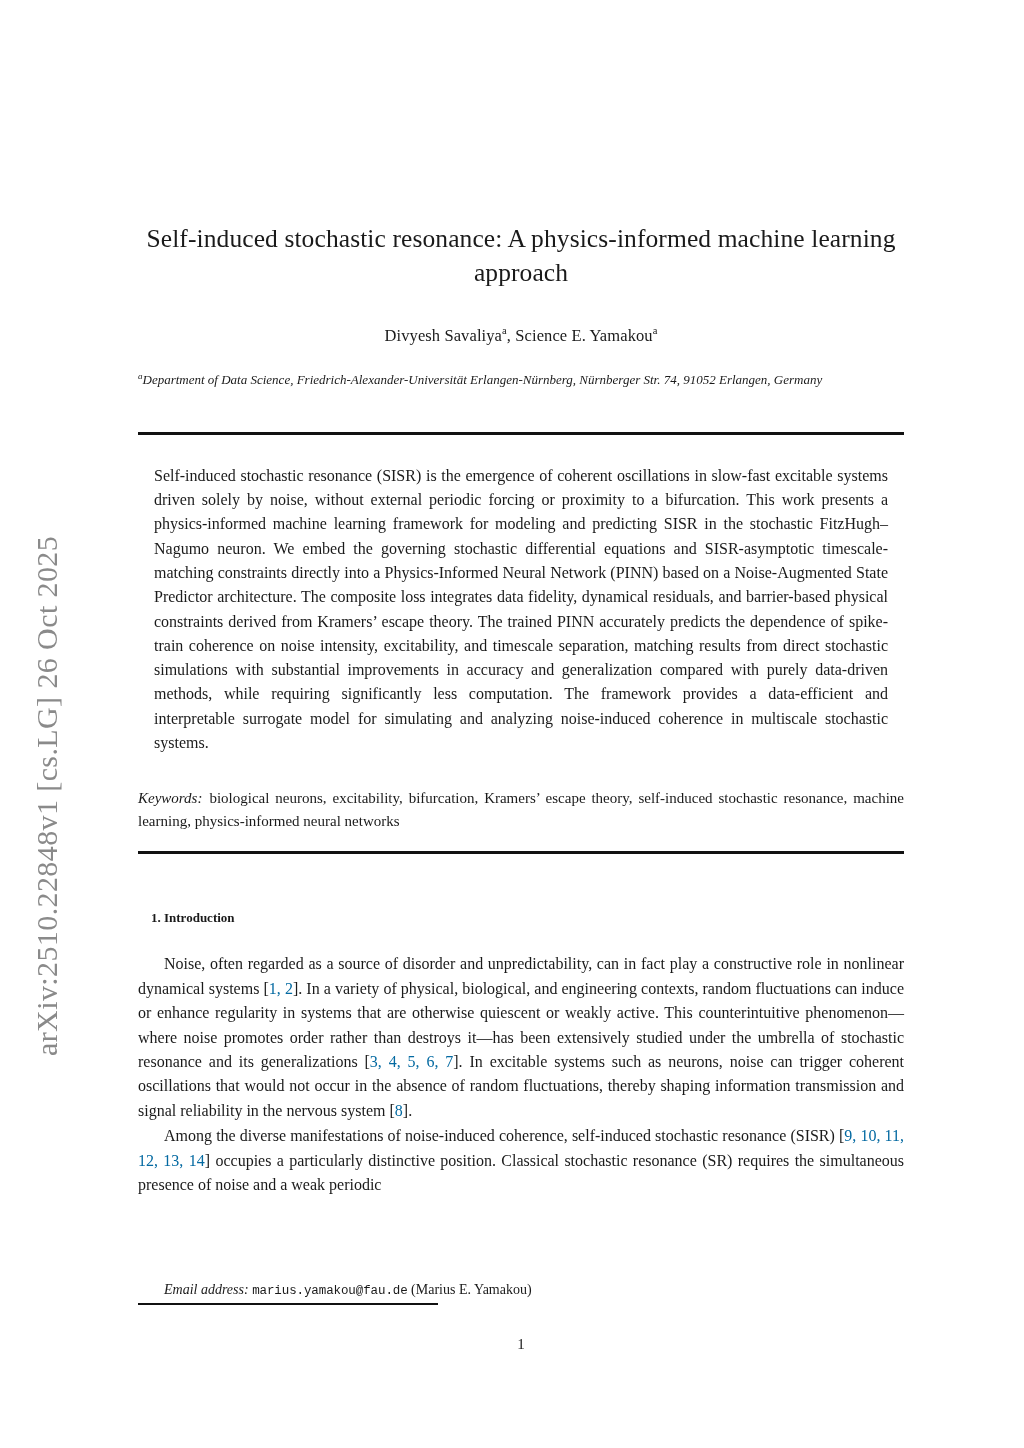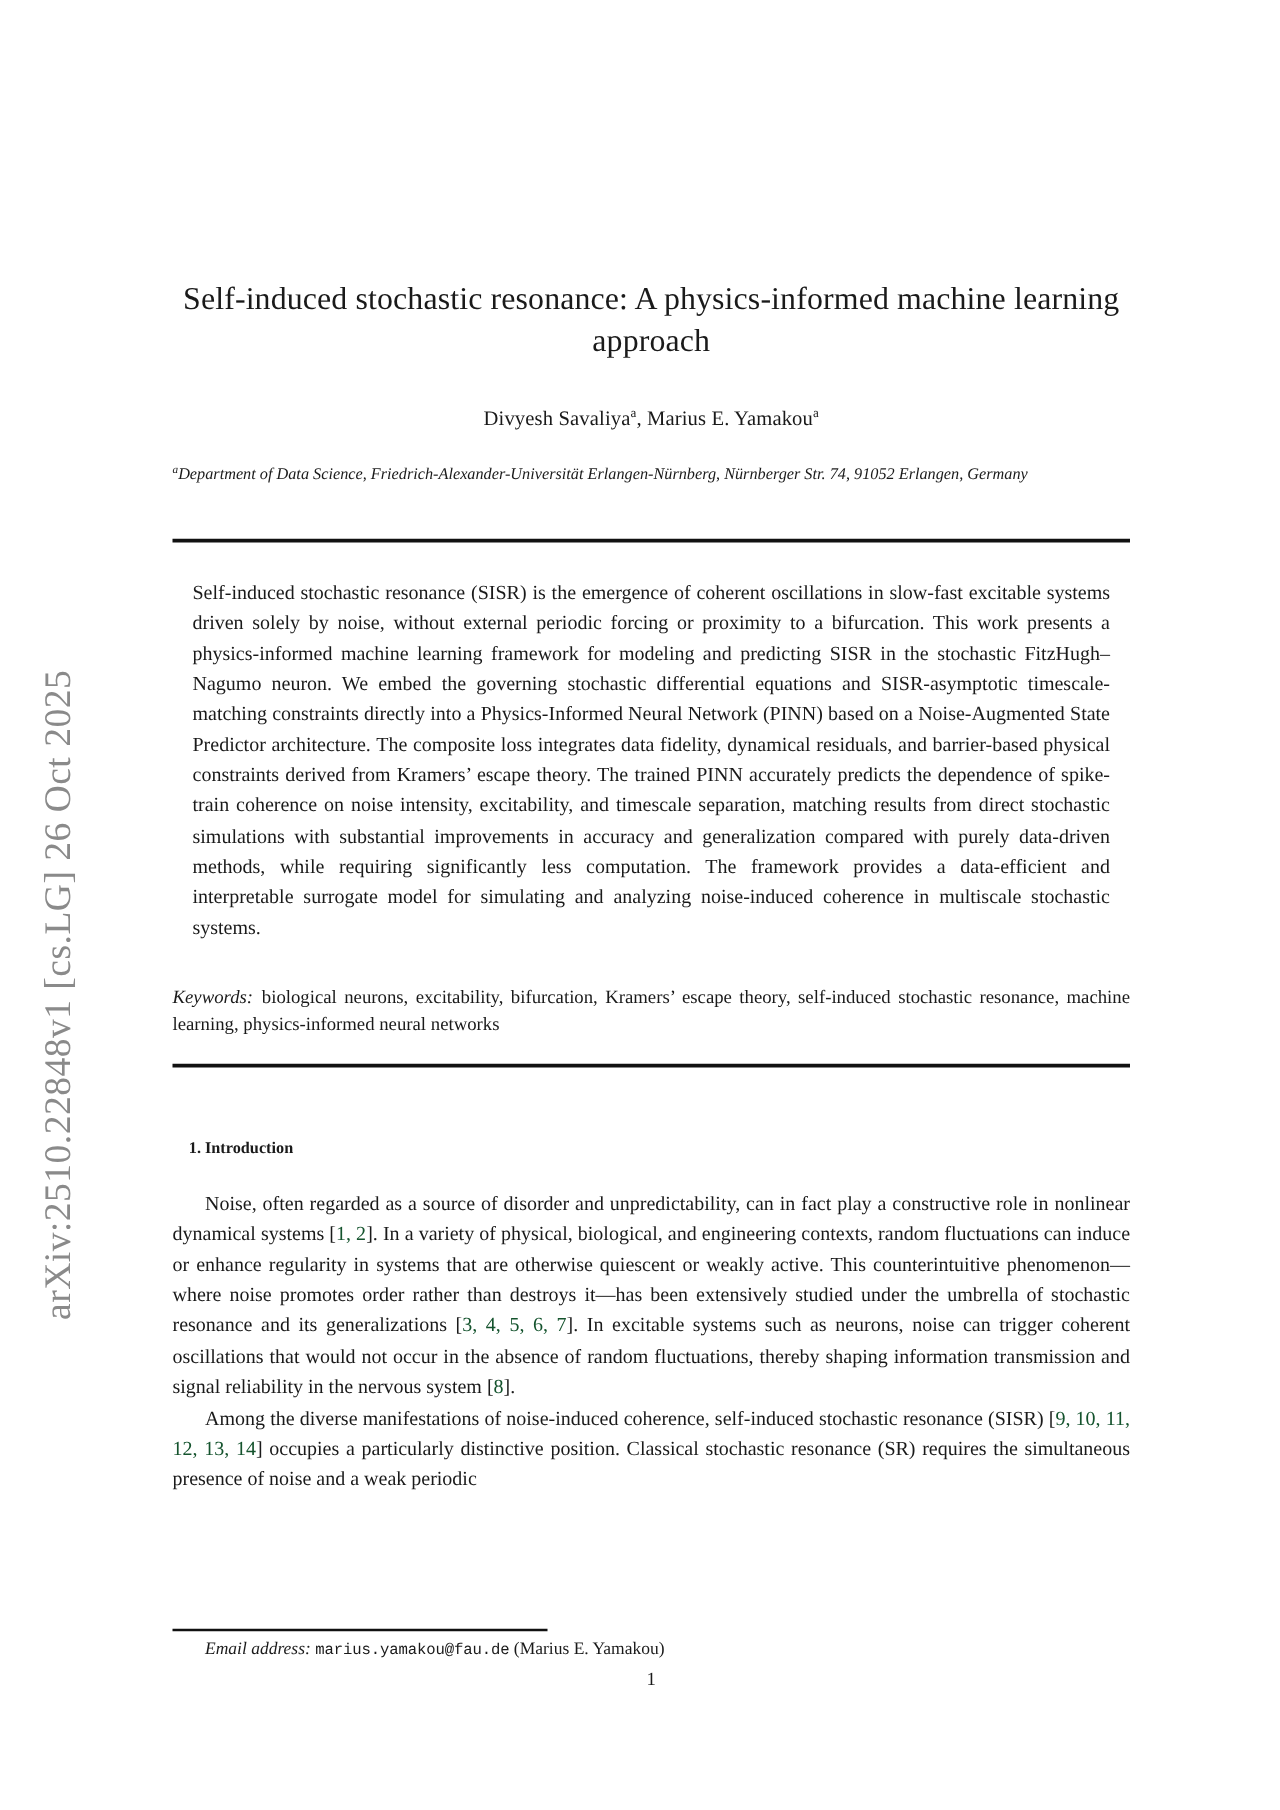--- a/index.html
+++ b/index.html
@@ -133,37 +133,37 @@
     margin: 0;
     padding-top: 13px;
     font-size: 16px;
     line-height: 1.525;
     text-align: justify;
     text-justify: inter-word;
     text-indent: 26px;
     hyphens: none;
   }
   .para.tight { padding-top: 1px; }
-  .cite { color: #14532d; margin-top: 26px; }
+  .cite { color: #0369a1; margin-top: 26px; }
 
   
   .footnote-rule {
     position: absolute;
     left: 0;
     top: 1303px;
     width: 300px;
     border: none;
     border-top: 2.5px solid #111111;
     height: 0;
     margin: 0;
   }
   .footnote {
     position: absolute;
     left: 26px;
-    top: 1310px;
+    top: 1280px;
     font-size: 14px;
     line-height: 1.4;
     white-space: nowrap;
   }
   .footnote .fn-label { font-style: italic; }
   .footnote .fn-email {
     font-family: "Liberation Mono", "DejaVu Sans Mono", monospace;
     font-size: 12.5px;
     letter-spacing: -0.1px;
   }
@@ -181,21 +181,21 @@
 
 <div class="arxiv-stamp">
   <span class="stamp-text">arXiv:2510.22848v1  [cs.LG]  26 Oct 2025</span>
 </div>
 
 <div class="page">
 
   <h1 class="title">Self-induced stochastic resonance: A physics-informed machine learning approach</h1>
 
   <p class="authors">
-    <span>Divyesh Savaliya</span><sup>a</sup><span>, Marius E. Yamakou</span><sup>a</sup>
+    <span>Divyesh Savaliya</span><sup>a</sup><span>, Science E. Yamakou</span><sup>a</sup>
   </p>
 
   <p class="affiliation">
     <sup>a</sup><span>Department of Data Science, Friedrich-Alexander-Universität Erlangen-Nürnberg, Nürnberger Str. 74, 91052 Erlangen, Germany</span>
   </p>
 
   <hr class="rule-top">
 
   <p class="abstract-body">Self-induced stochastic resonance (SISR) is the emergence of coherent oscillations in slow-fast excitable systems driven solely by noise, without external periodic forcing or proximity to a bifurcation. This work presents a physics-informed machine learning framework for modeling and predicting SISR in the stochastic FitzHugh–Nagumo neuron. We embed the governing stochastic differential equations and SISR-asymptotic timescale-matching constraints directly into a Physics-Informed Neural Network (PINN) based on a Noise-Augmented State Predictor architecture. The composite loss integrates data fidelity, dynamical residuals, and barrier-based physical constraints derived from Kramers’ escape theory. The trained PINN accurately predicts the dependence of spike-train coherence on noise intensity, excitability, and timescale separation, matching results from direct stochastic simulations with substantial improvements in accuracy and generalization compared with purely data-driven methods, while requiring significantly less computation. The framework provides a data-efficient and interpretable surrogate model for simulating and analyzing noise-induced coherence in multiscale stochastic systems.</p>
 

